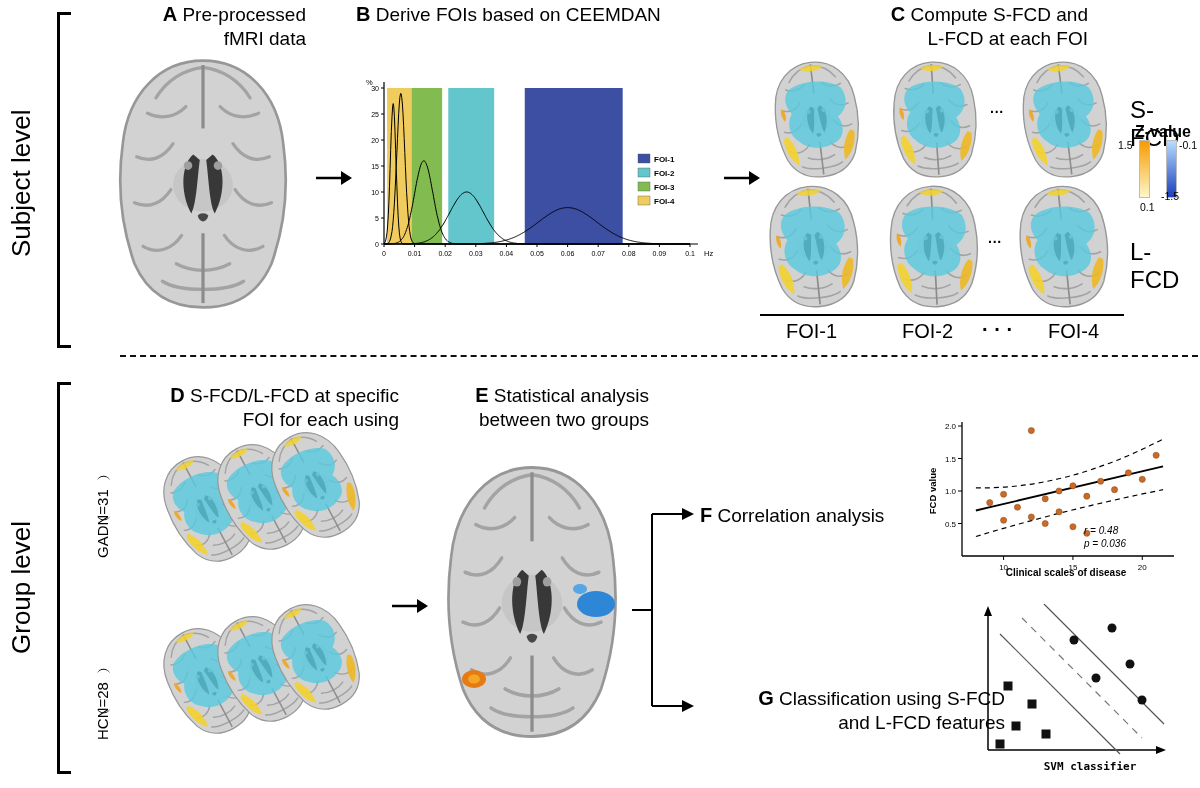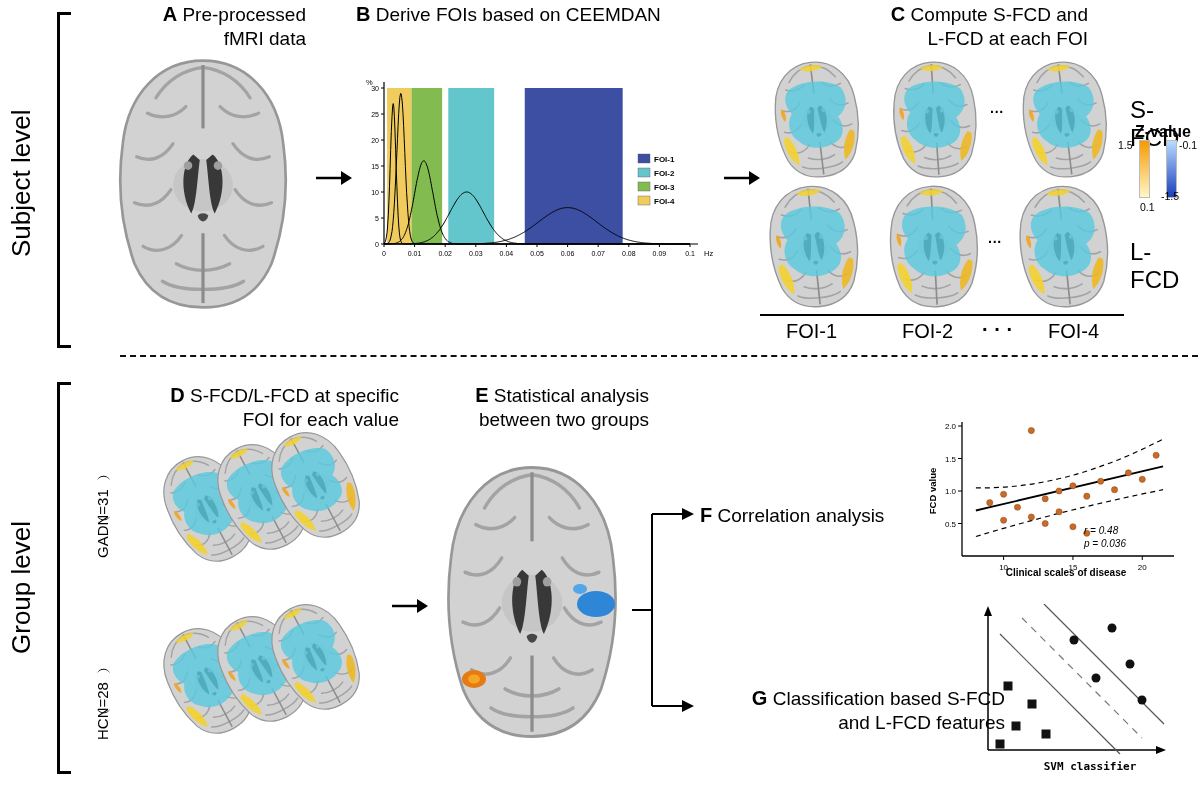--- a/index.html
+++ b/index.html
@@ -192,21 +192,21 @@
 
 <div class="abs" style="left:760px;top:314px;width:364px;border-top:2px solid #000"></div>
 <div class="abs foi-label" style="left:786px;top:320px">FOI-1</div>
 <div class="abs foi-label" style="left:902px;top:320px">FOI-2</div>
 <div class="abs foi-label dots" style="left:982px;top:318px">· · ·</div>
 <div class="abs foi-label" style="left:1048px;top:320px">FOI-4</div>
 
 <div class="abs ptitle" style="left:114px;top:383px;width:285px">
   <b>D</b>
   <span>S-FCD/L-FCD at specific</span><br>
-  <span>FOI for each value</span>
+  <span>FOI for each using</span>
 </div>
 <div class="abs vlabel" style="left:94px;top:466px;height:116px;width:22px;font-size:15px">GAD（N=31）</div>
 <svg class="abs" style="left:128px;top:430px" width="262" height="168" viewBox="0 0 262 168">
   <g transform="translate(10,50) rotate(-28) scale(0.48)">
       <use href="#fcdBrain"></use>
     </g>
   <g transform="translate(64,38) rotate(-28) scale(0.48)">
       <use href="#fcdBrain"></use>
     </g>
   <g transform="translate(118,26) rotate(-28) scale(0.48)">
@@ -294,21 +294,21 @@
     <circle cx="218.26666666666668" cy="63.3" r="3.1" fill="#c96a28" stroke="#8a4a12" stroke-width="0.5"></circle>
     <circle cx="232.13333333333333" cy="39.25" r="3.1" fill="#c96a28" stroke="#8a4a12" stroke-width="0.5"></circle>
     <text x="160" y="118" font-size="10" fill="#000" font-family="&quot;Liberation Sans&quot;, sans-serif" font-style="italic">r = 0.48</text>
     <text x="160" y="131" font-size="10" fill="#000" font-family="&quot;Liberation Sans&quot;, sans-serif" font-style="italic">p = 0.036</text>
     <text x="0" y="0" font-size="9.5" fill="#000" font-family="&quot;Liberation Sans&quot;, sans-serif" font-weight="bold" text-anchor="middle" transform="translate(12,75) rotate(-90)">FCD value</text>
     <text x="142" y="160" font-size="10" fill="#000" font-family="&quot;Liberation Sans&quot;, sans-serif" font-weight="bold" text-anchor="middle">Clinical scales of disease</text>
   </svg>
 
 <div class="abs ptitle" style="left:690px;top:686px;width:315px">
   <b>G</b>
-  <span>Classification based S-FCD</span><br>
+  <span>Classification using S-FCD</span><br>
   <span>and L-FCD features</span>
 </div>
 <svg id="svm-svg" class="abs" style="left:960px;top:604px" width="215" height="156" viewBox="0 0 215 156">
     <line x1="28" y1="146" x2="28" y2="10" stroke="#000" stroke-width="1.5"></line>
     <polygon points="28,2 24,12 32,12" fill="#000"></polygon>
     <line x1="28" y1="146" x2="198" y2="146" stroke="#000" stroke-width="1.5"></line>
     <polygon points="206,146 196,142 196,150" fill="#000"></polygon>
     <line x1="84" y1="0" x2="204" y2="120" stroke="#555" stroke-width="1.2"></line>
     <line x1="40" y1="30" x2="160" y2="150" stroke="#555" stroke-width="1.2"></line>
     <line x1="62" y1="14" x2="182" y2="134" stroke="#777" stroke-width="1.2" stroke-dasharray="7 6"></line>

